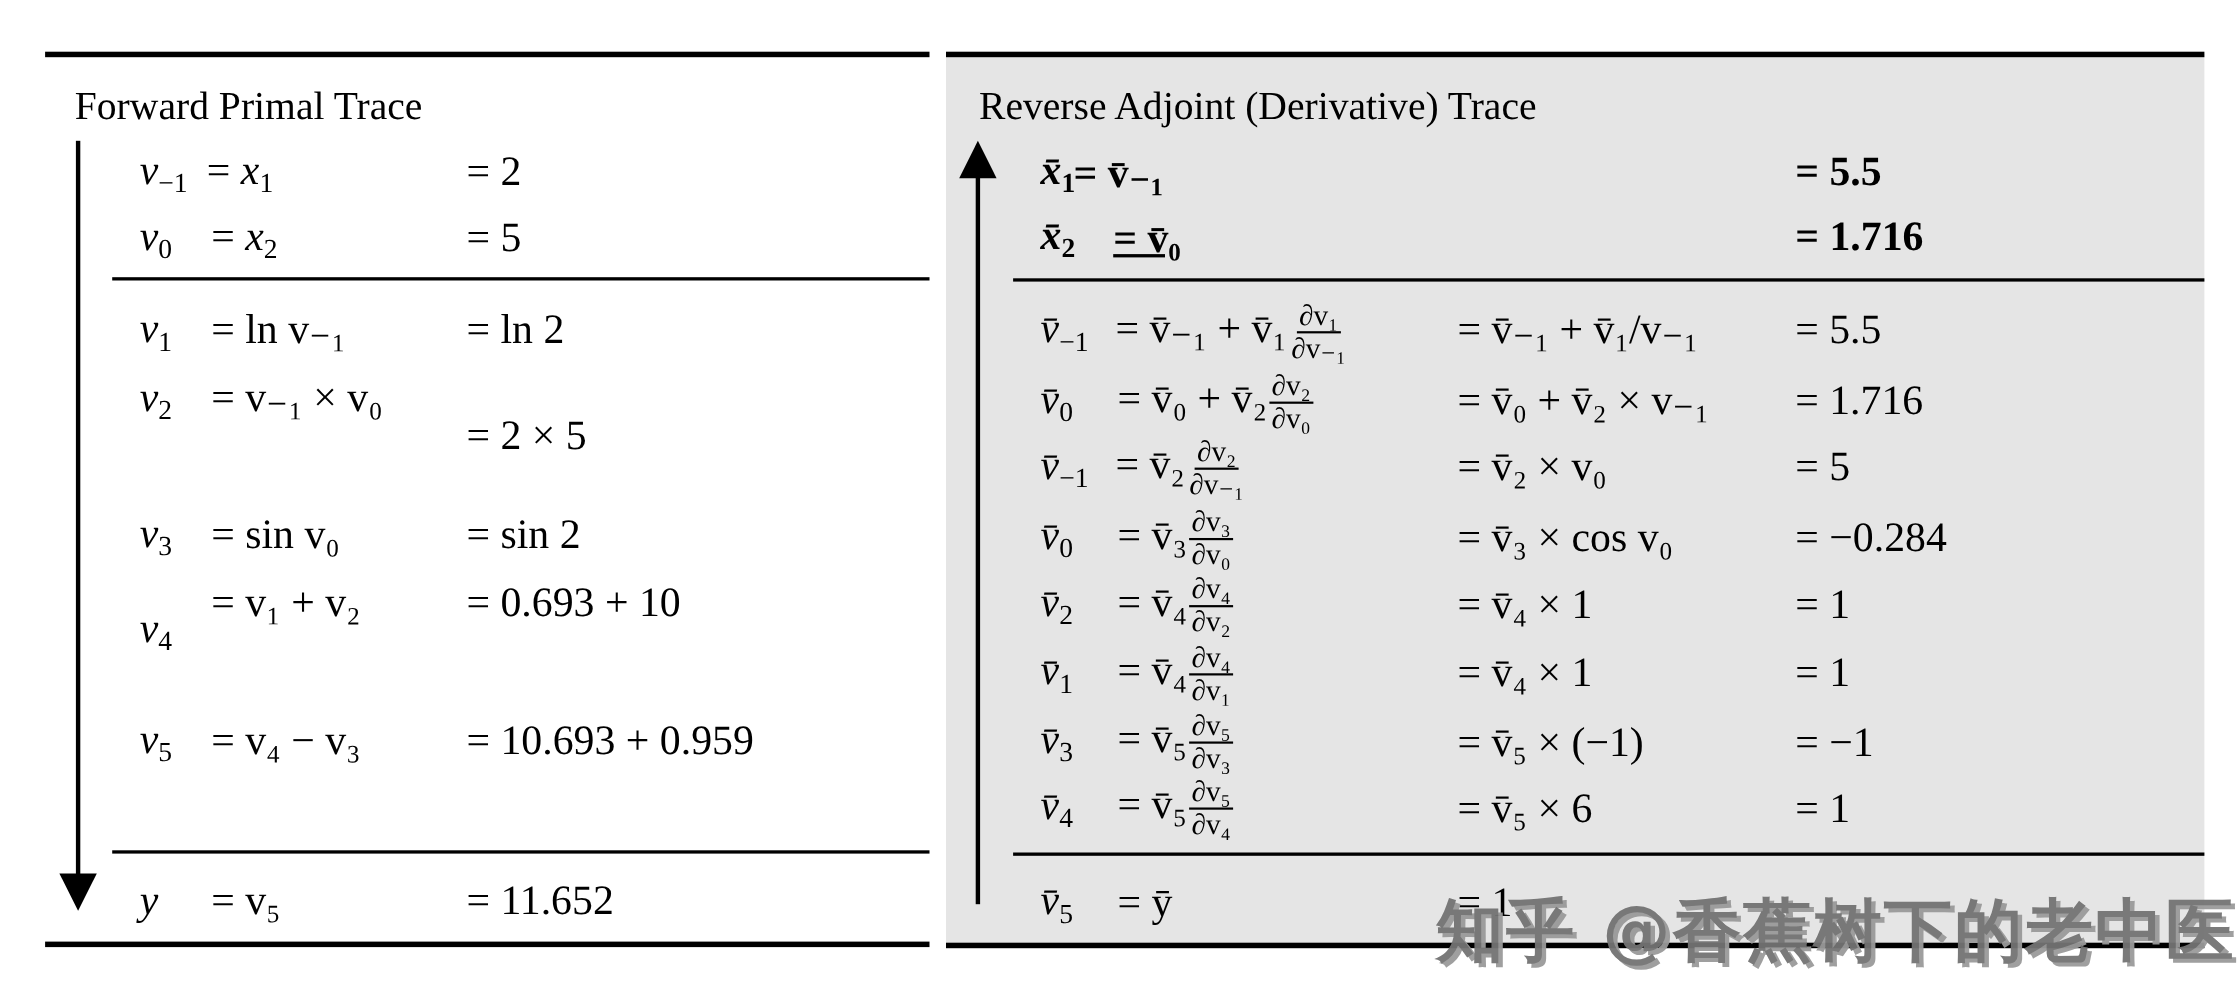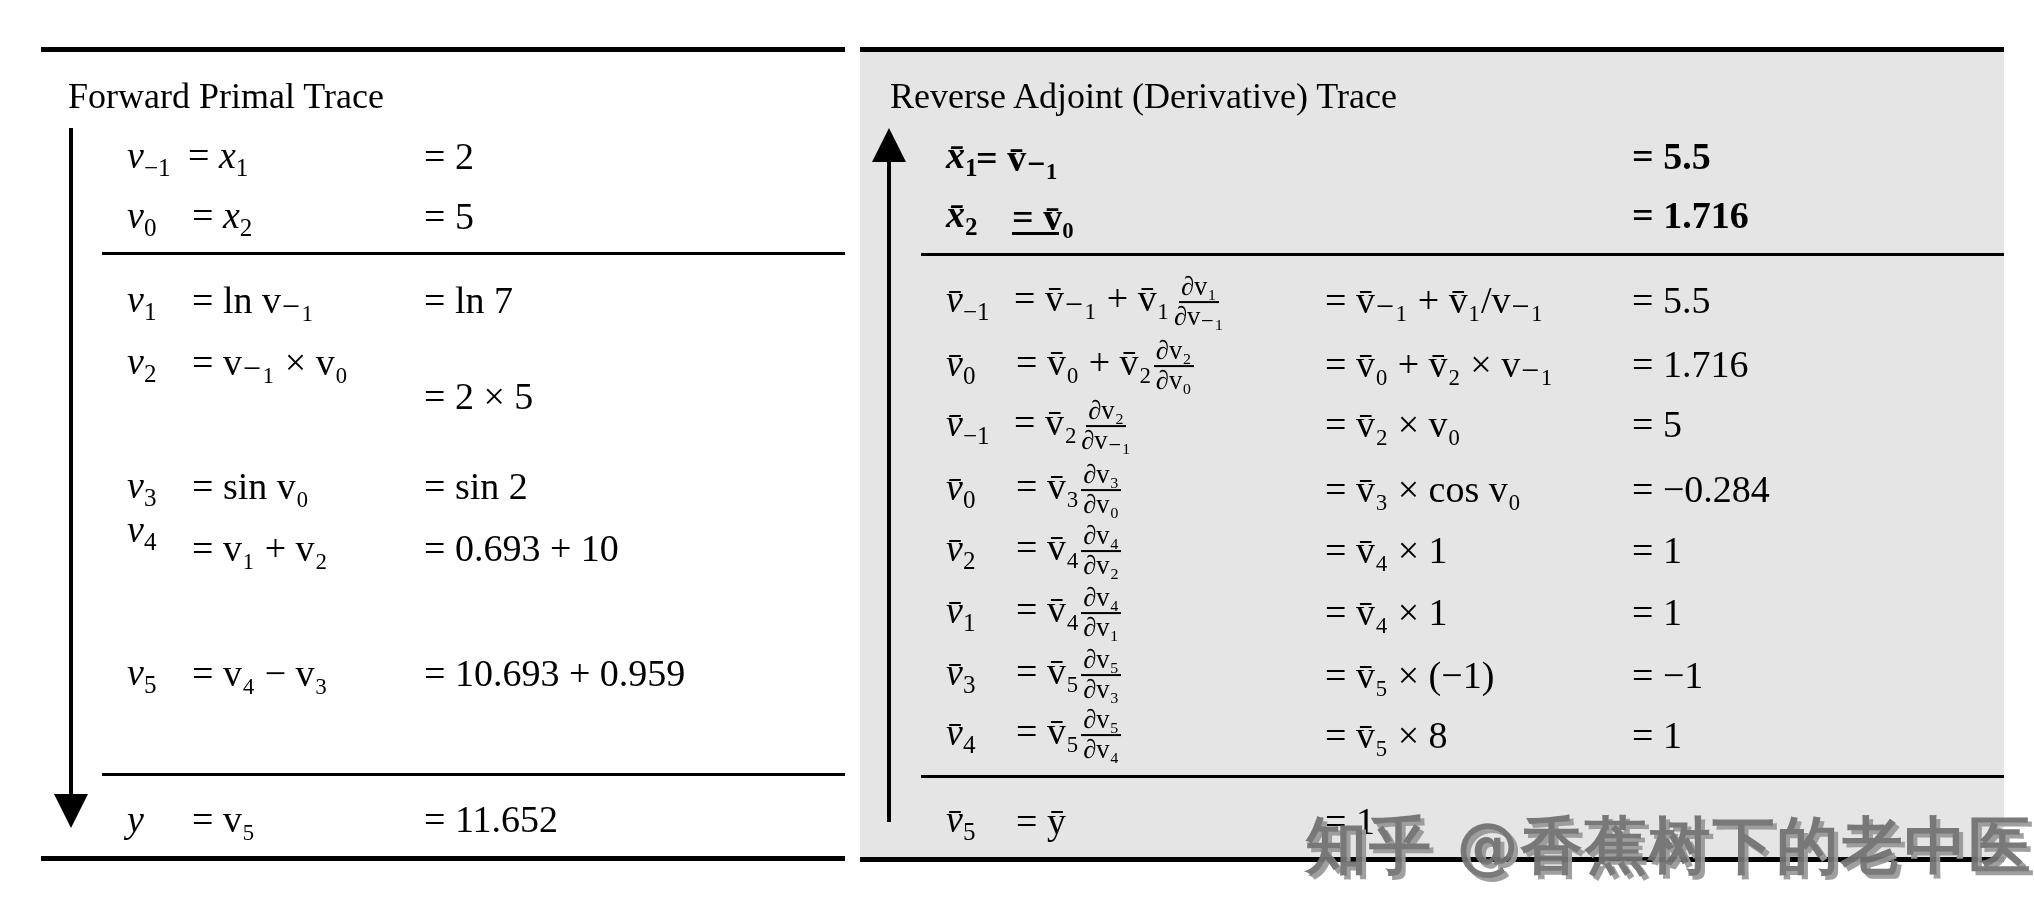--- a/index.html
+++ b/index.html
@@ -39,34 +39,34 @@
   <span class="cell m" style="left:127px; top:218px;">v<sub>0</sub></span>
   <span class="cell" style="left:192px; top:218px;">= <span class="m">x</span><sub>2</sub></span>
   <span class="cell" style="left:424px; top:216px;">= 5</span>
 </div>
 
 <div class="rule" style="left:102px; top:252px; width:743px; height:3px;"></div>
 
 <div>
   <span class="cell m" style="left:127px; top:302px;">v<sub>1</sub></span>
   <span class="cell" style="left:192px; top:300px;">= ln v₋₁</span>
-  <span class="cell" style="left:424px; top:300px;">= ln 7</span>
+  <span class="cell" style="left:424px; top:300px;">= ln 2</span>
 </div>
 <div>
   <span class="cell m" style="left:127px; top:364px;">v<sub>2</sub></span>
   <span class="cell" style="left:192px; top:362px;">= v₋₁ × v₀</span>
   <span class="cell" style="left:424px; top:362px;margin-top:34px;">= 2 × 5</span>
 </div>
 <div>
   <span class="cell m" style="left:127px; top:488px;">v<sub>3</sub></span>
   <span class="cell" style="left:192px; top:486px;">= sin v₀</span>
   <span class="cell" style="left:424px; top:486px;">= sin 2</span>
 </div>
 <div>
-  <span class="cell m" style="left:127px; top:532px;">v<sub>4</sub></span>
+  <span class="cell m" style="left:127px; top:574px;">v<sub>4</sub></span>
   <span class="cell" style="left:192px; top:548px;">= v₁ + v₂</span>
   <span class="cell" style="left:424px; top:548px;">= 0.693 + 10</span>
 </div>
 <div>
   <span class="cell m" style="left:127px; top:675px;">v<sub>5</sub></span>
   <span class="cell" style="left:192px; top:673px;">= v₄ − v₃</span>
   <span class="cell" style="left:424px; top:673px;">= 10.693 + 0.959</span>
 </div>
 
 <div class="rule" style="left:102px; top:773px; width:743px; height:3px;"></div>
@@ -161,21 +161,21 @@
       </span></span>
   <span class="cell" style="left:1325px; top:675px;">= v̄₅ × (−1)</span>
   <span class="cell" style="left:1632px; top:675px;">= −1</span>
 </div>
 <div>
   <span class="cell m" style="left:946px; top:735px;">v̄<sub>4</sub></span>
   <span class="cell" style="left:1016px; top:735px;"><span>= v̄₅</span><span class="frac">
         <span class="num">∂v₅</span>
         <span class="den">∂v₄</span>
       </span></span>
-  <span class="cell" style="left:1325px; top:735px;">= v̄₅ × 8</span>
+  <span class="cell" style="left:1325px; top:735px;">= v̄₅ × 6</span>
   <span class="cell" style="left:1632px; top:735px;">= 1</span>
 </div>
 
 <div class="rule" style="left:921px; top:775px; width:1083px; height:3px;"></div>
 
 <div>
   <span class="cell m" style="left:946px; top:822px;"><span>v̄</span><sub>5</sub></span>
   <span class="cell" style="left:1016px; top:821px;">= ȳ</span>
   <span class="cell" style="left:1325px; top:821px;">= 1</span>
 </div>

